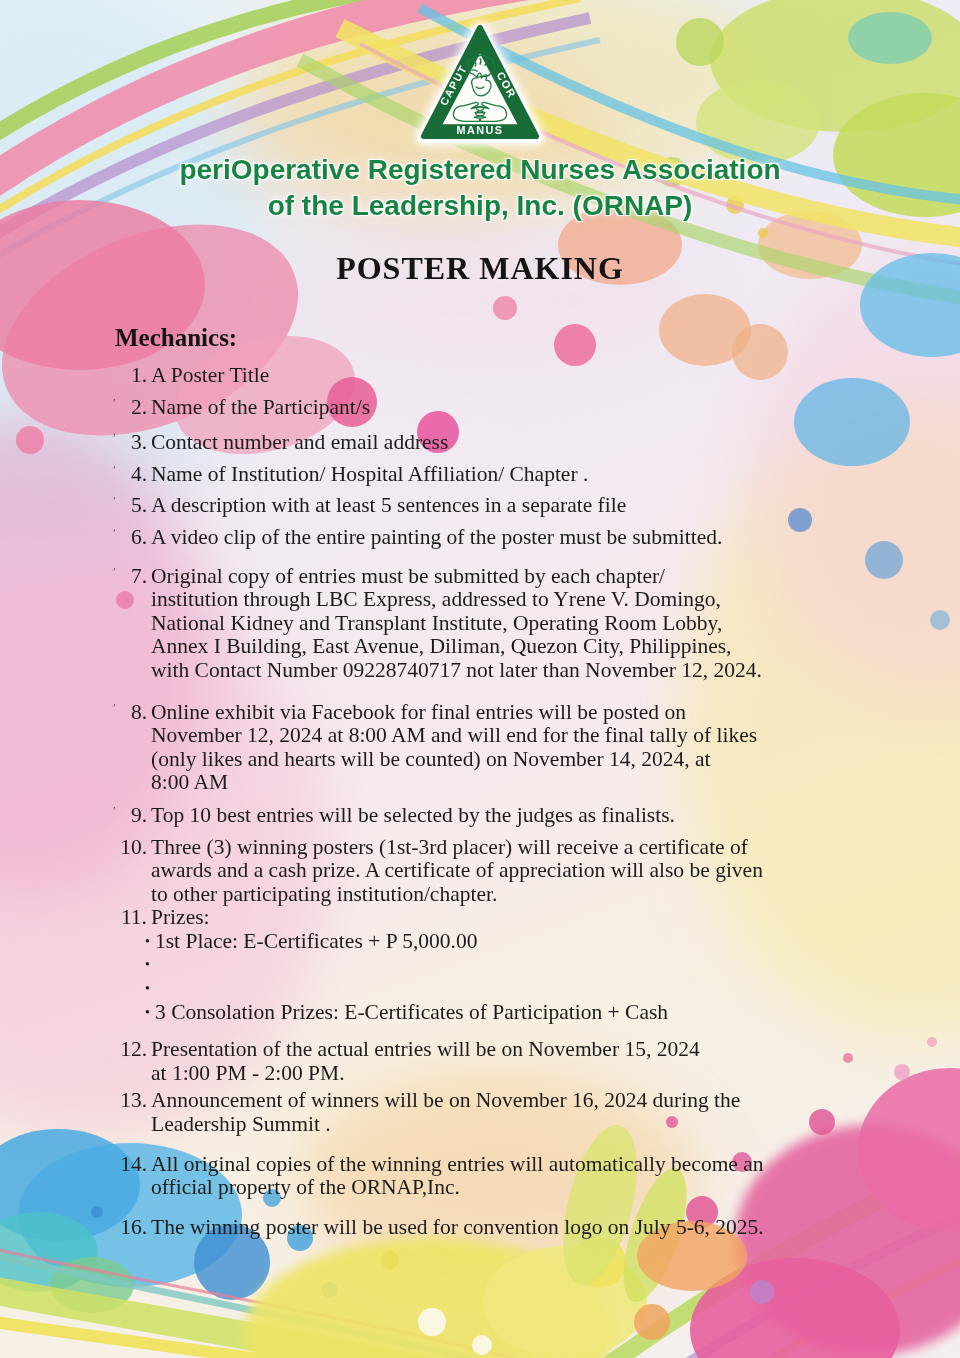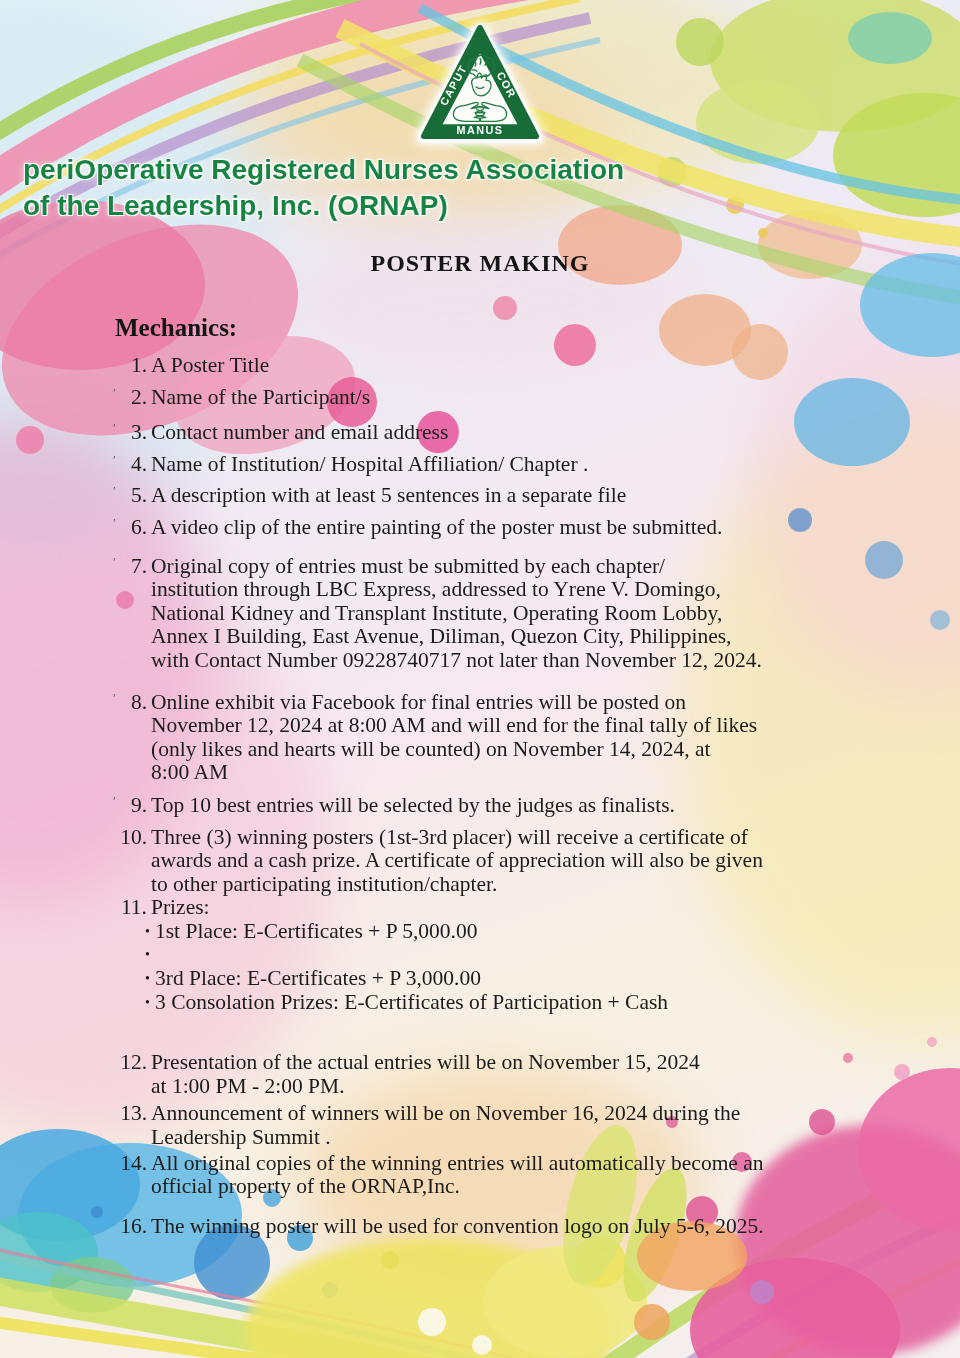--- a/index.html
+++ b/index.html
@@ -5,40 +5,40 @@
   html,body{margin:0;padding:0;}
   body{width:960px;font-family:"Liberation Serif",serif;background:#eef2f5;}
   .page{position:relative;width:960px;height:1358px;overflow:hidden;
         background:linear-gradient(160deg,#e7f2f7 0%,#eeeaf4 28%,#f7e9ef 52%,#f7f0e2 72%,#f4eef0 100%);}
   .bg{position:absolute;left:0;top:0;width:960px;height:1358px;pointer-events:none;}
   .content{position:relative;z-index:2;}
 
   .logo-wrap{width:100%;text-align:center;padding-top:24px;}
   .logo-wrap svg{filter:drop-shadow(0 0 6px rgba(255,255,255,.95)) drop-shadow(0 0 2px rgba(255,255,255,.9));}
 
-  .org-name{margin:4px 0 0 0;text-align:left;font-family:"Liberation Sans",sans-serif;
+  .org-name{margin:4px 0 0 0;text-align:center;font-family:"Liberation Sans",sans-serif;
             font-weight:bold;font-size:28px;line-height:36px;color:#178444;
-            text-shadow:-1px -1px 0 #fff,1px -1px 0 #fff,-1px 1px 0 #fff,1px 1px 0 #fff,0 0 7px rgba(255,255,255,.95);padding-left:23px;}
+            text-shadow:-1px -1px 0 #fff,1px -1px 0 #fff,-1px 1px 0 #fff,1px 1px 0 #fff,0 0 7px rgba(255,255,255,.95);}
   .doc-title{margin-top:26px;text-align:center;font-family:"Liberation Serif",serif;
-             font-weight:bold;font-size:24px;letter-spacing:1px;color:#151515;}
+             font-weight:bold;font-size:32px;letter-spacing:1px;color:#151515;}
   .mech-heading{margin:37px 0 0 115px;font-weight:bold;font-size:25px;color:#141414;}
 
   .items{margin:12px 0 0 100px;width:772px;color:#1c1c1c;font-size:21.5px;line-height:23.6px;}
   .item{display:flex;position:relative;}
   .item .num{flex:0 0 51px;text-align:right;padding-right:4px;box-sizing:border-box;}
   .item .txt{flex:1;white-space:pre-line;}
   .item.tick::before{content:"\02B9";position:absolute;left:13px;top:-5px;font-size:13px;color:#3a3a3a;opacity:.75;}
 
   .bullets{margin-left:40px;}
   .bullet{display:flex;}
   .bullet .dot{flex:0 0 15px;text-align:center;font-size:14px;}
 
-  .mt3{margin-top:2px}.mt4{margin-top:4px}.mt8{margin-top:8px}.mt9{margin-top:9px}
+  .mt3{margin-top:16px}.mt4{margin-top:4px}.mt8{margin-top:8px}.mt9{margin-top:9px}
   .mt10{margin-top:10px}.mt12{margin-top:12px}.mt15{margin-top:15px}.mt16{margin-top:16px}
-  .mt18{margin-top:18px}.mt21{}.mt22{margin-top:37px}
+  .mt18{margin-top:18px}.mt21{}.mt22{margin-top:14px}
 </style>
 </head>
 <body>
 
 <div class="page">
 
   <svg class="bg" viewBox="0 0 960 1358" preserveAspectRatio="none">
     <defs>
       <filter id="b30" x="-60%" y="-60%" width="220%" height="220%">
           <feGaussianBlur stdDeviation="30"></feGaussianBlur>
@@ -257,21 +257,20 @@
       <div class="bullets">
         <div class="bullet">
           <span class="dot">•</span>
           <span>1st Place: E-Certificates + P 5,000.00</span>
         </div>
         <div class="bullet">
           <span class="dot">•</span>
         </div>
         <div class="bullet">
           <span class="dot">•</span>
-          <span>3rd Place: E-Certificates + P 3,000.00</span>
         </div>
         <div class="bullet">
           <span class="dot">•</span>
           <span>3 Consolation Prizes: E-Certificates of Participation + Cash</span>
         </div>
       </div>
 
       <div class="item mt22">
         <span class="num">12.</span>
         <span class="txt">Presentation of the actual entries will be on November 15, 2024

